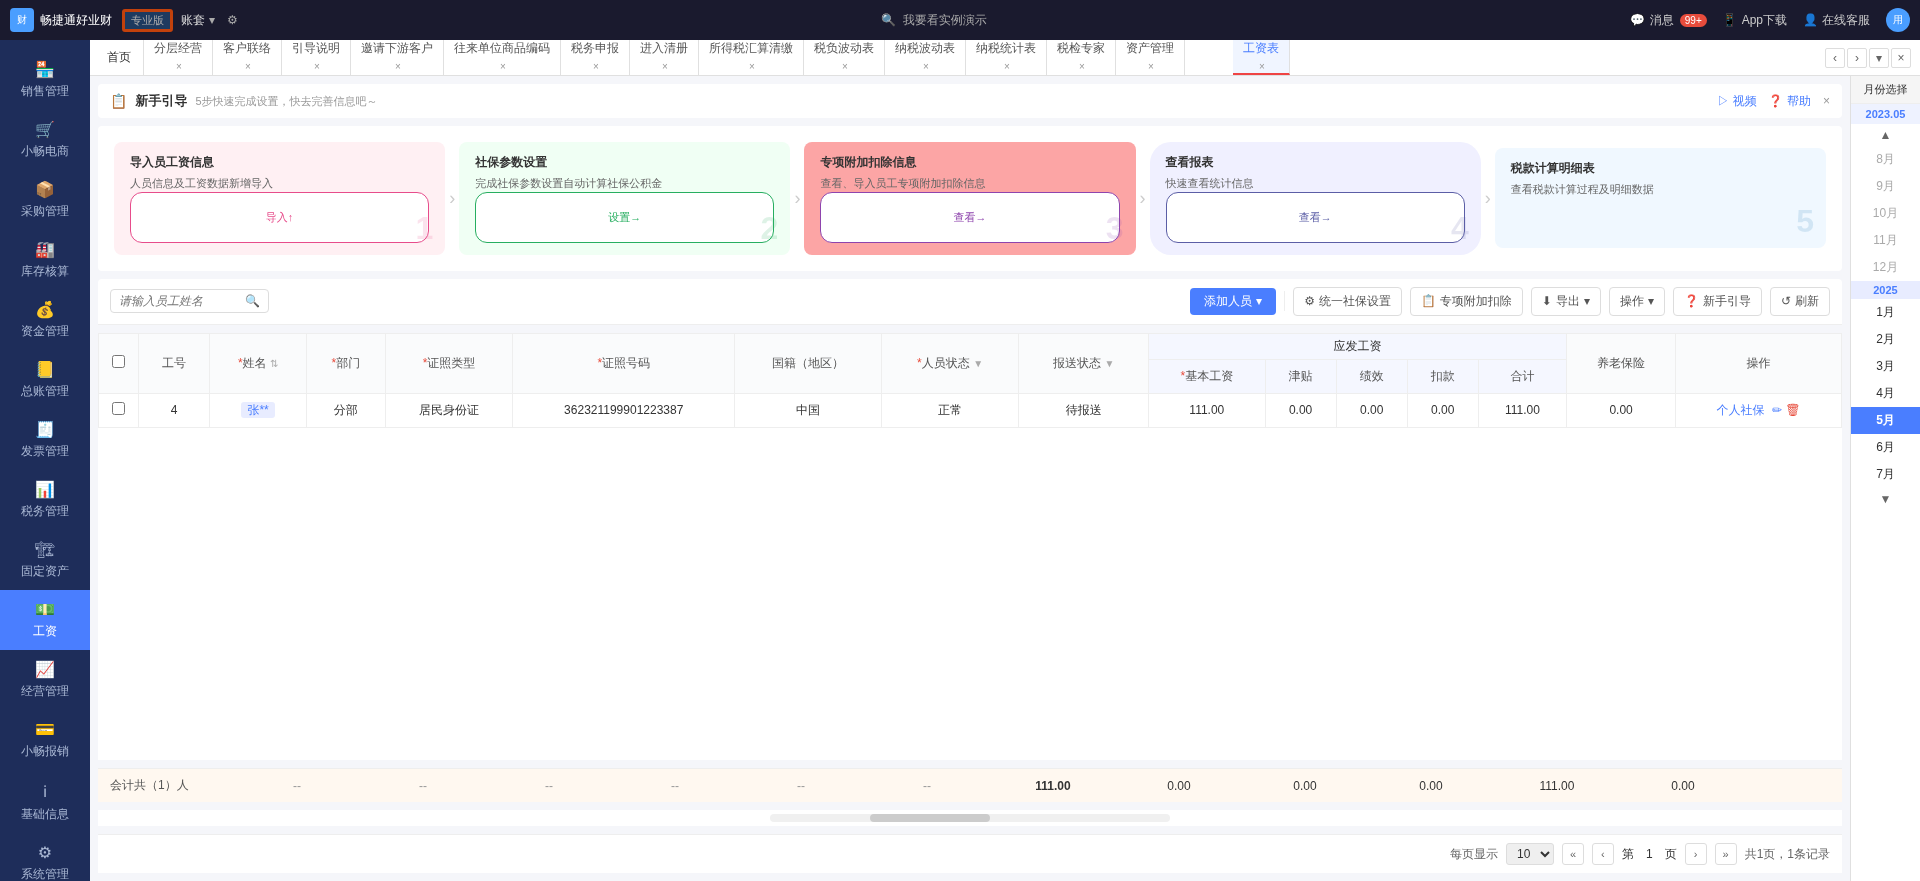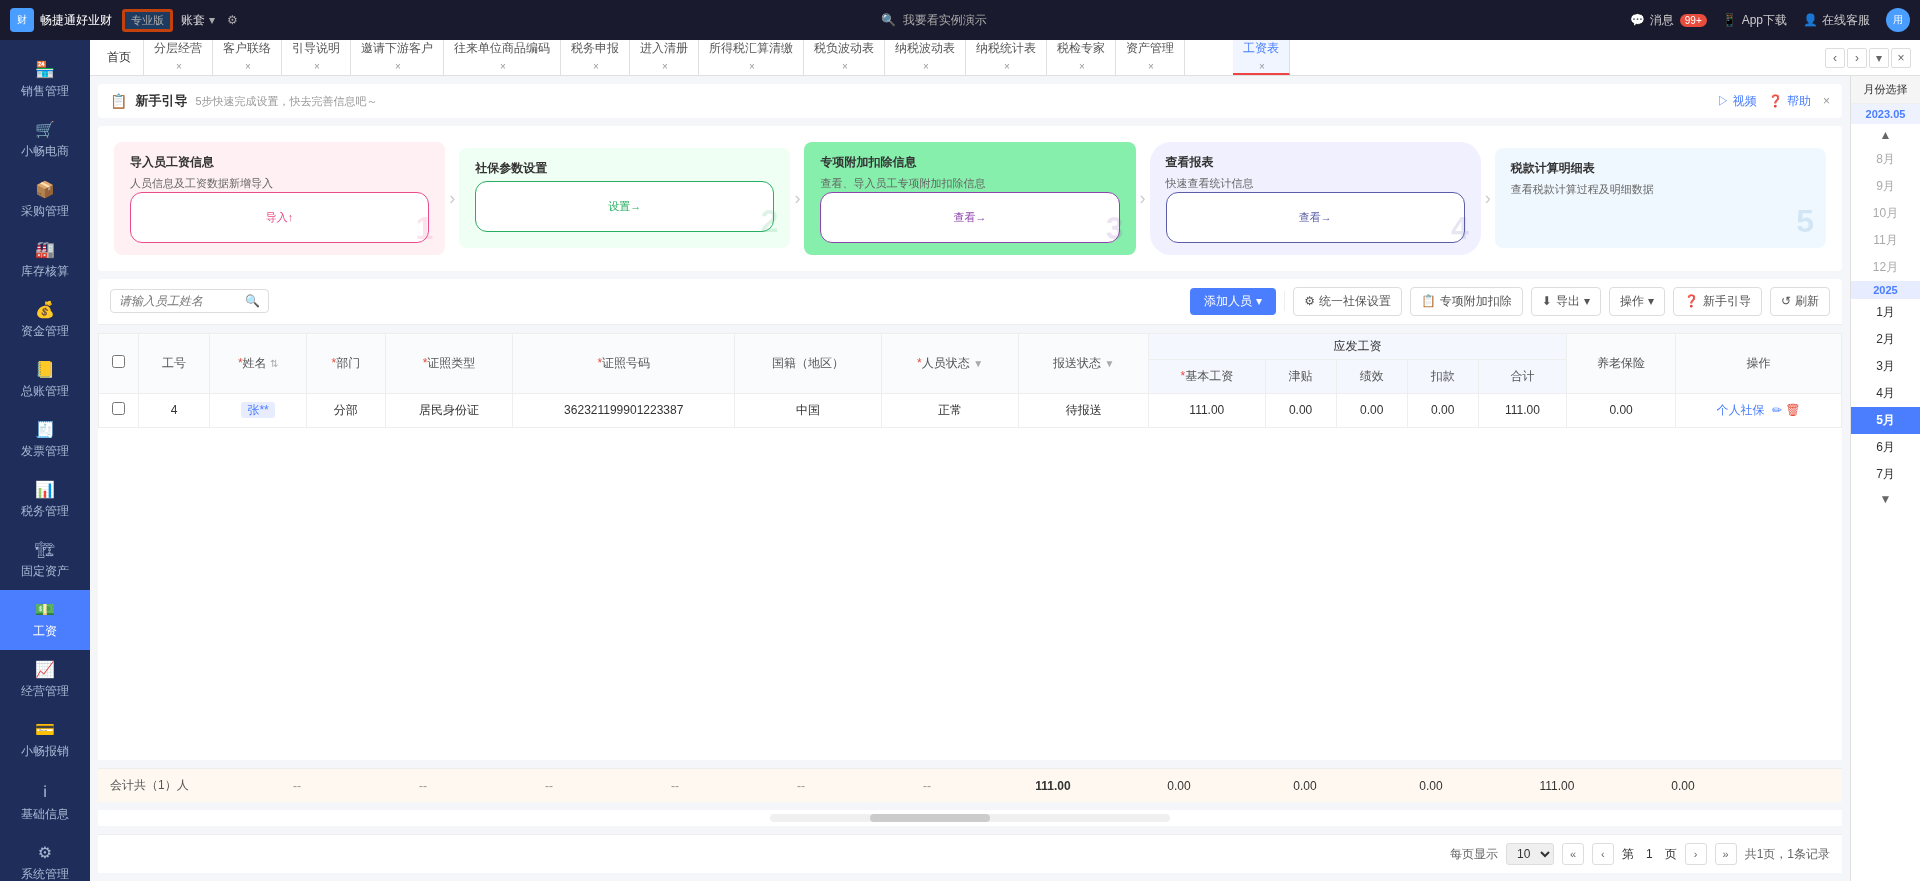--- a/index.html
+++ b/index.html
@@ -194,21 +194,21 @@
       flex: 1;
       display: flex;
       flex-direction: column;
       padding: 12px 16px;
       border-radius: 8px;
       position: relative;
       min-height: 100px;
     }
     .step-card.pink { background: #fff0f3; }
     .step-card.green { background: #f0fff4; }
-    .step-card.purple { background: #86efac; justify-content: center; }
+    .step-card.purple { background: #fca5a5; justify-content: center; }
     .step-card.lavender { background: #f0f0ff; border-radius: 21px; }
     .step-card.blue { background: #f0f8ff; }
     .step-number {
       font-size: 32px; font-weight: bold; opacity: 0.15; position: absolute;
       bottom: 8px; right: 12px;
     }
     .step-card.pink .step-number { color: #e74c8b; }
     .step-card.green .step-number { color: #27ae60; }
     .step-card.purple .step-number { color: #8e44ad; }
     .step-card.lavender .step-number { color: #5b5ea6; }
@@ -602,20 +602,21 @@
         <div class="step-cards">
           <div class="step-card pink">
             <div class="step-title">导入员工资信息</div>
             <div class="step-desc">人员信息及工资数据新增导入</div>
             <button class="step-btn">导入↑</button>
             <span class="step-number">1</span>
           </div>
           <div class="step-arrow">›</div>
           <div class="step-card green">
             <div class="step-title">社保参数设置</div>
+            <div class="step-desc">完成社保参数设置自动计算社保公积金</div>
             <button class="step-btn">设置→</button>
             <span class="step-number">2</span>
           </div>
           <div class="step-arrow">›</div>
           <div class="step-card purple">
             <div class="step-title">专项附加扣除信息</div>
             <div class="step-desc">查看、导入员工专项附加扣除信息</div>
             <button class="step-btn">查看→</button>
             <span class="step-number">3</span>
           </div>

